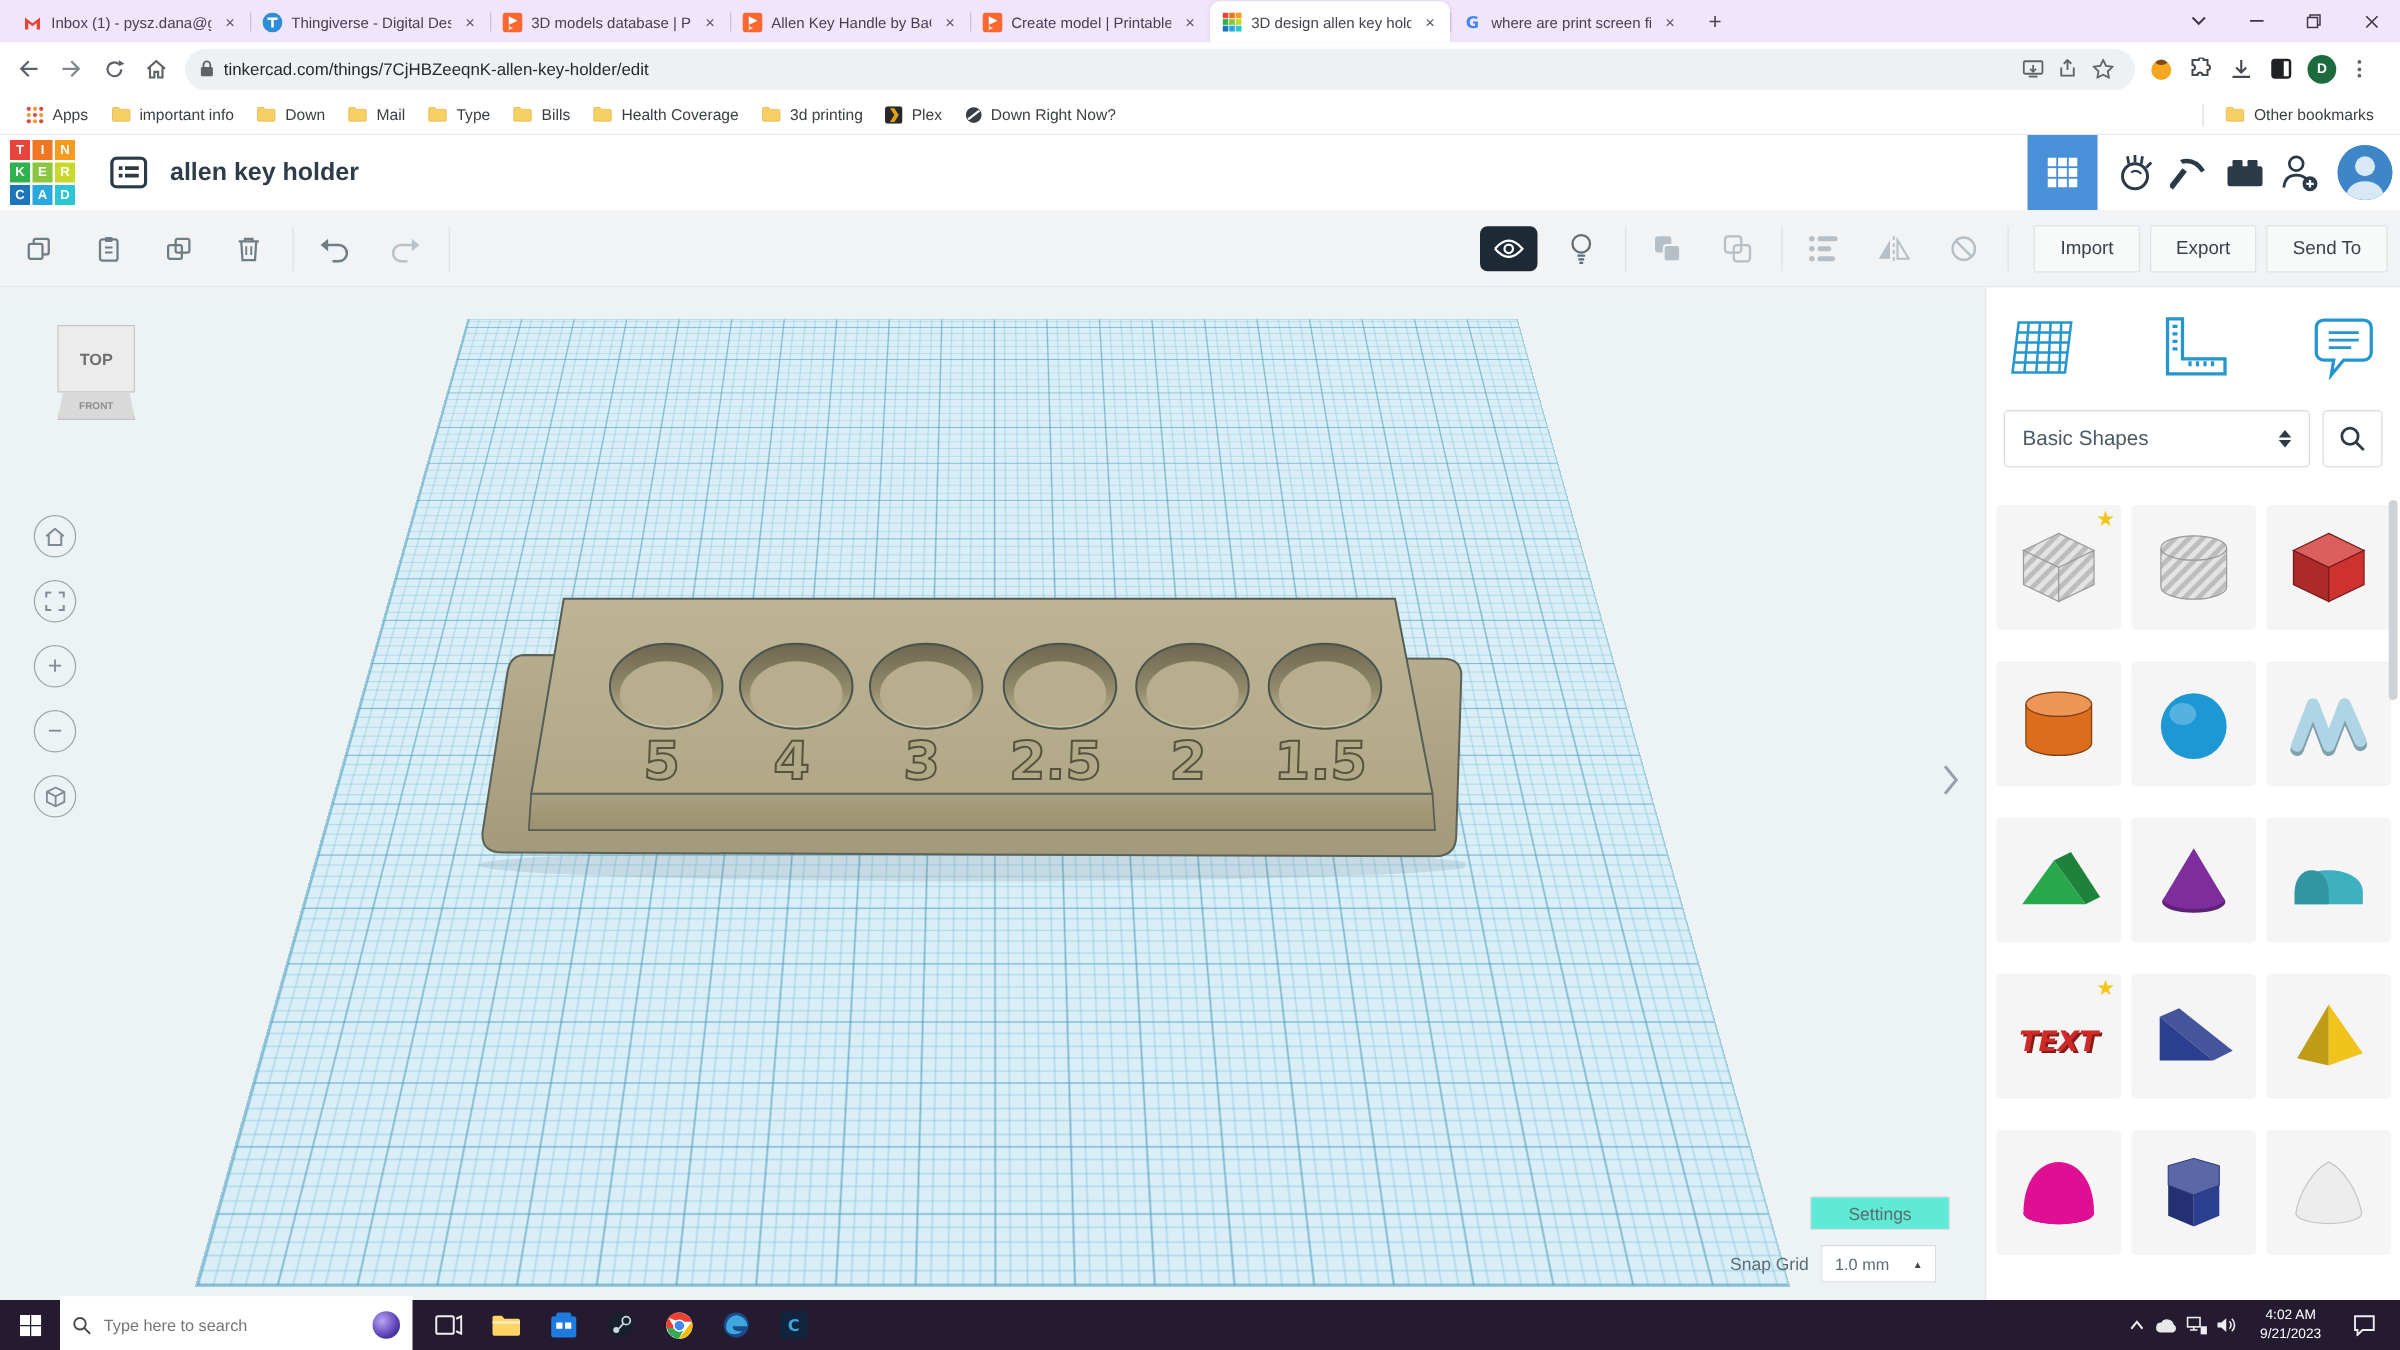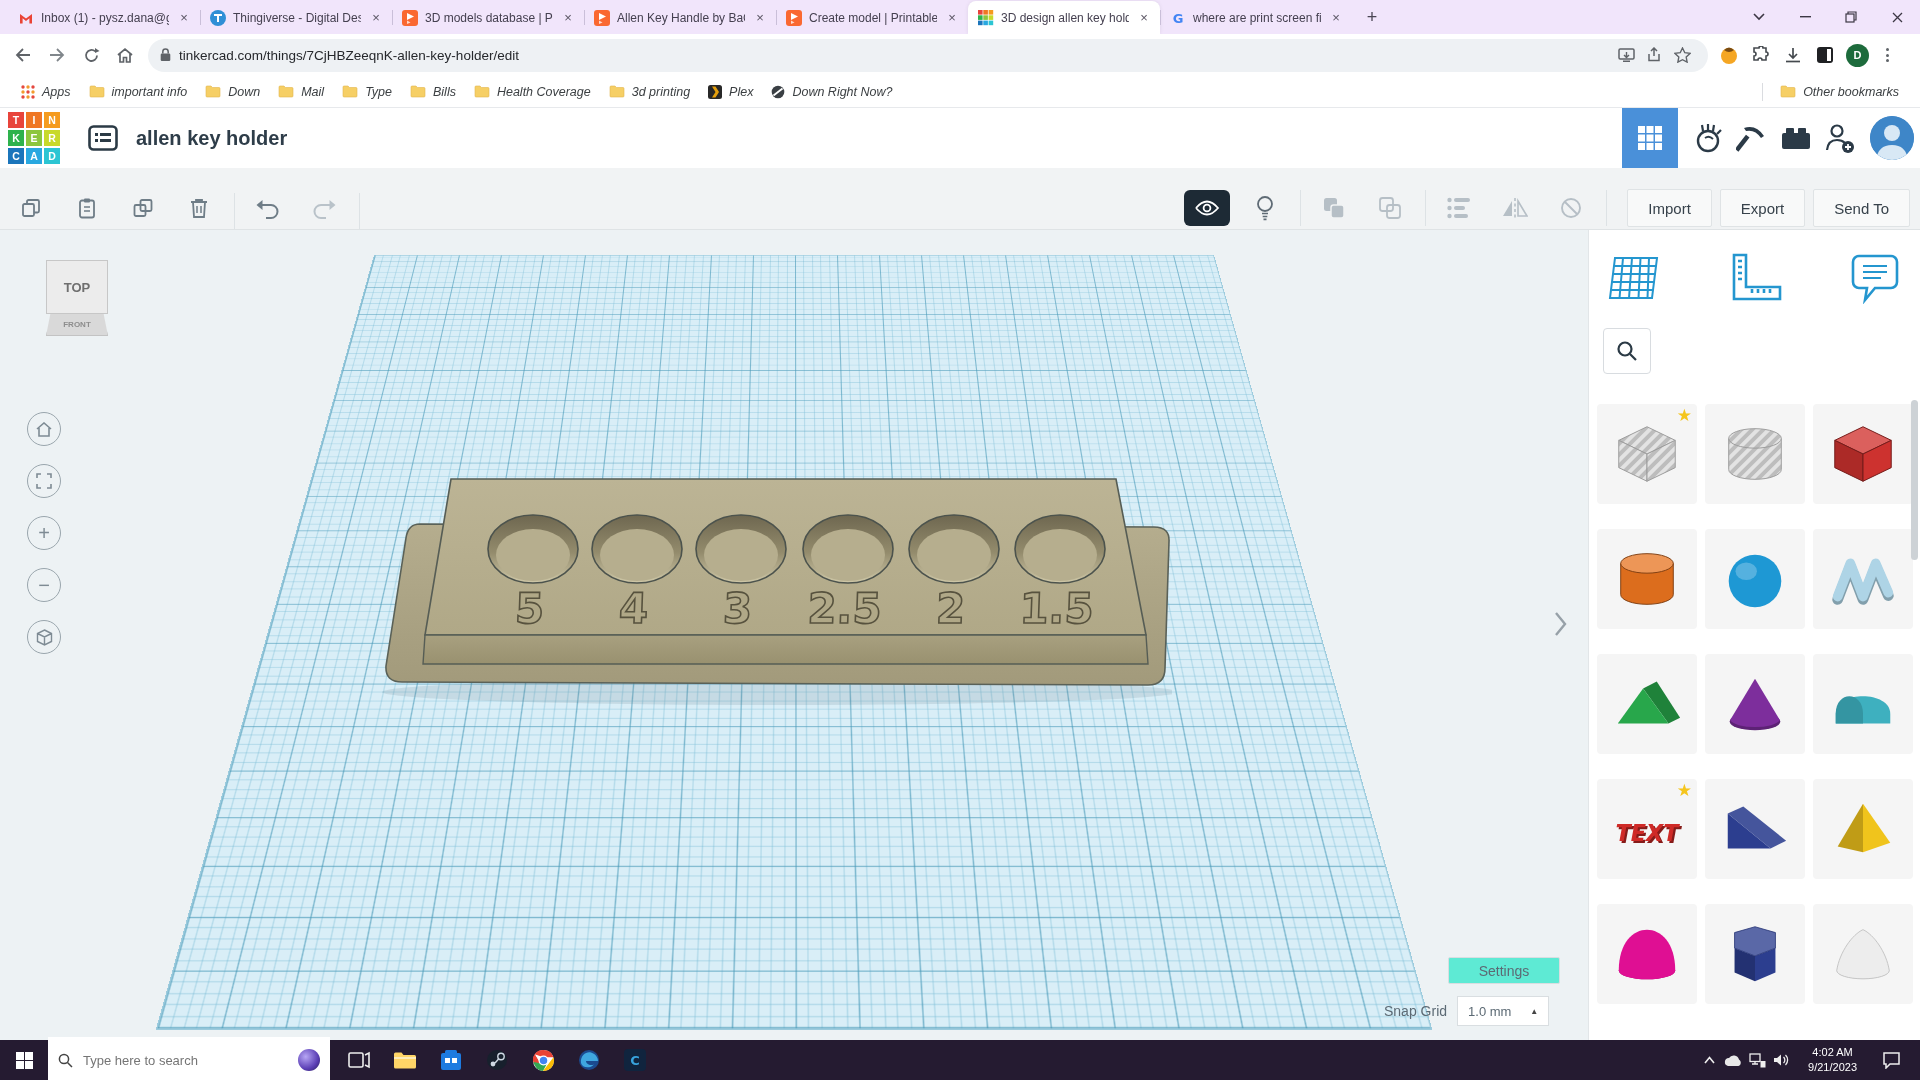--- a/index.html
+++ b/index.html
@@ -29,37 +29,37 @@
   #urltext{font-size:13.5px;color:#26282c;margin-left:8px;flex:1;white-space:nowrap;overflow:hidden;}
   .pillicon{width:28px;height:28px;display:flex;align-items:center;justify-content:center;}
   #exticons{display:flex;align-items:center;margin-left:10px;gap:10px;}
   .ext{width:22px;height:22px;display:flex;align-items:center;justify-content:center;}
   #chrome-avatar{width:23px;height:23px;border-radius:50%;background:#1d6b3c;color:#fff;font-size:11px;font-weight:bold;display:flex;align-items:center;justify-content:center;}
   .kebab{display:flex;flex-direction:column;gap:2.5px;align-items:center;width:16px;}
   .kebab i{width:3px;height:3px;border-radius:50%;background:#5f6368;}
 
   
   #bookmarks{position:absolute;top:76px;left:0;right:0;height:32px;background:#fff;border-bottom:1px solid #e7e9ec;display:flex;align-items:center;padding:0 12px;box-sizing:border-box;font-size:12.5px;color:#3c4043;}
-  .bm{display:flex;align-items:center;gap:7px;height:24px;padding:0 9px;border-radius:12px;white-space:nowrap;font-style:italic;}
+  .bm{display:flex;align-items:center;gap:7px;height:24px;padding:0 9px;border-radius:12px;white-space:nowrap;}
   #bm-spacer{flex:1;}
   #bm-sep{width:1px;height:18px;background:#dadce0;margin:0 8px;}
 
   
   #tcheader{position:absolute;top:108px;left:0;right:0;height:60px;background:#fff;border-bottom:1px solid #eceef0;display:flex;align-items:center;}
   #tclogo{width:52px;height:52px;display:grid;grid-template-columns:repeat(3,1fr);grid-template-rows:repeat(3,1fr);gap:2px;margin:0 12px 0 8px;}
   #tclogo span{color:#fff;font-size:10.5px;font-weight:bold;display:flex;align-items:center;justify-content:center;}
   #listbtn{width:34px;height:30px;display:flex;align-items:center;justify-content:center;margin-left:14px;}
   #tctitle{font-size:20px;font-weight:bold;color:#2e3d49;margin-left:16px;}
   #hdr-right{margin-left:auto;display:flex;align-items:center;height:100%;}
   .hdricon{width:44px;height:60px;display:flex;align-items:center;justify-content:center;}
   #gridbtn{width:56px;height:60px;background:#4a90d9;display:flex;align-items:center;justify-content:center;margin-right:8px;}
   #hdr-avatar{width:44px;height:44px;border-radius:50%;background:#3e86c8;margin:0 6px 0 8px;display:flex;align-items:center;justify-content:center;overflow:hidden;}
 
   
-  #tctoolbar{position:absolute;top:168px;left:0;right:0;height:62px;background:#f1f3f4;border-bottom:1px solid #dfe3e5;display:flex;align-items:flex-end;padding:0 10px;box-sizing:border-box;}
+  #tctoolbar{position:absolute;top:168px;left:0;right:0;height:62px;background:#f1f3f4;border-bottom:1px solid #dfe3e5;display:flex;align-items:center;padding:0 10px;box-sizing:border-box;}
   .tbi{width:42px;height:42px;display:flex;align-items:center;justify-content:center;margin-right:14px;}
   .vsep{width:1px;height:36px;background:#dde2e5;margin:0 12px 0 0;}
   .tbtn{height:36px;padding:0 20px;border:1px solid #dfe3e5;background:#f8f9f9;border-radius:2px;font-size:15px;color:#37424b;display:flex;align-items:center;margin-left:8px;}
   #eyebtn{width:46px;height:36px;border-radius:6px;background:#1d2a35;display:flex;align-items:center;justify-content:center;margin-right:14px;}
 
   
   #workspace{position:absolute;top:230px;left:0;width:1920px;height:810px;}
   #canvas{position:absolute;left:0;top:0;width:1588px;height:810px;background:#edf2f4;overflow:hidden;}
   #plane{position:absolute;left:374px;top:25px;width:840px;height:853px;transform-origin:50% 0;
     transform:perspective(2000px) rotateX(53.3deg);
@@ -708,20 +708,27 @@
             </svg>
         </div>
         <div class="picon">
           <svg width="52" height="52" viewBox="0 0 52 52">
               <path d="M10,4 H42 a6,6 0 0 1 6,6 V30 a6,6 0 0 1 -6,6 H26 L16,48 L18,36 H10 a6,6 0 0 1 -6,-6 V10 a6,6 0 0 1 6,-6 Z" fill="none" stroke="#2496cf" stroke-width="2.6"></path>
               <path d="M14,14 h24 M14,20 h24 M14,26 h18" stroke="#2496cf" stroke-width="2.2"></path>
             </svg>
         </div>
       </div>
       <div id="panel-search">
+        <div id="dropdown">
+          <span>Basic Shapes</span>
+          <span id="dd-arrows">
+              <b class="u"></b>
+              <b class="d"></b>
+            </span>
+        </div>
         <div id="searchbtn">
           <svg width="22" height="22" viewBox="0 0 22 22">
               <circle cx="9" cy="9" r="6.5" fill="none" stroke="#2b3a45" stroke-width="2.2"></circle>
               <path d="M14,14 L20,20" stroke="#2b3a45" stroke-width="2.2"></path>
             </svg>
         </div>
       </div>
       <div id="shapegrid">
           <div class="tile">
             <svg viewBox="0 0 76 76">

